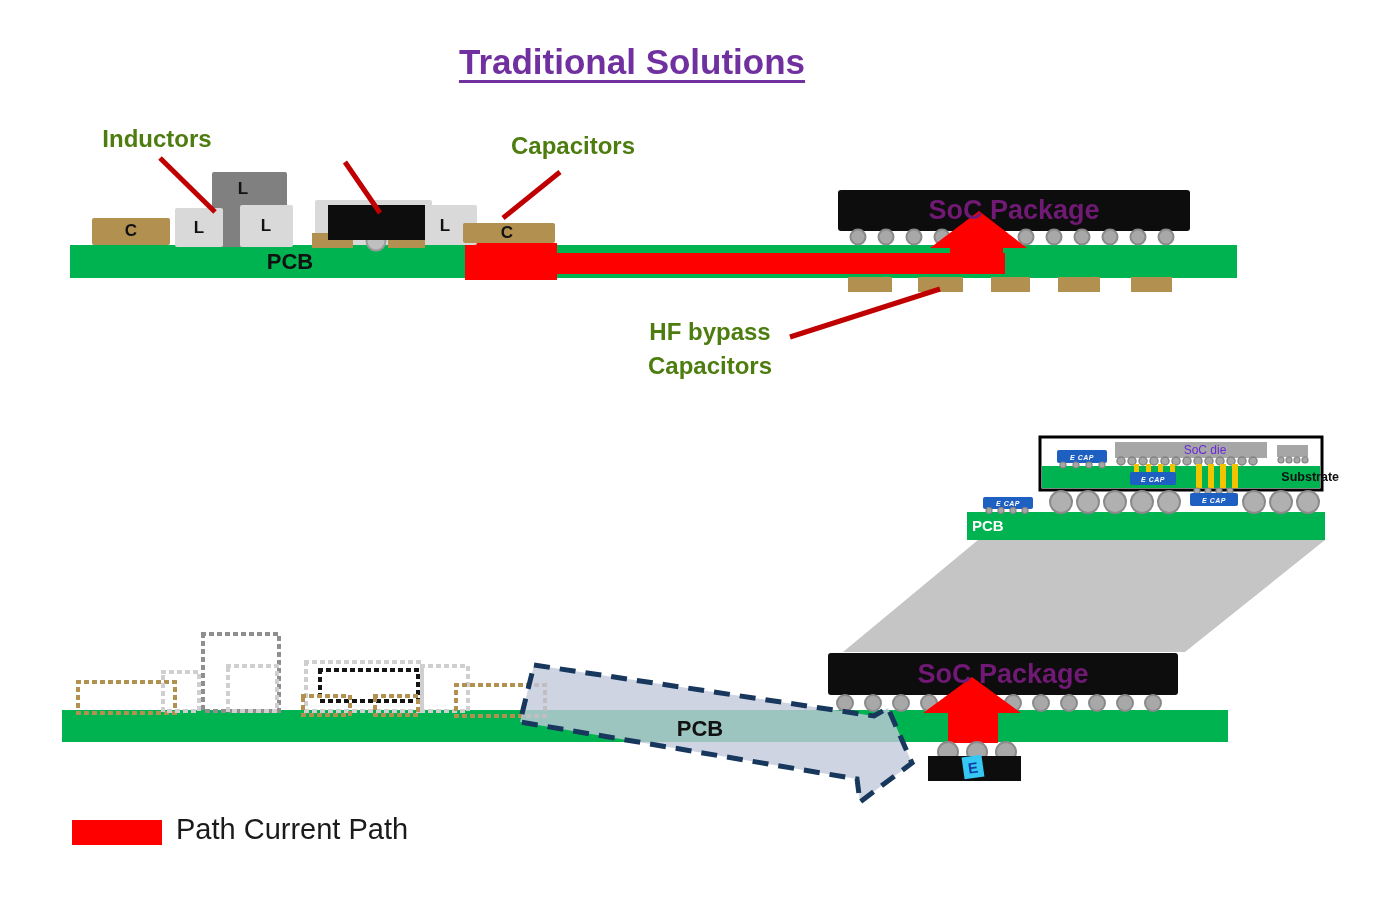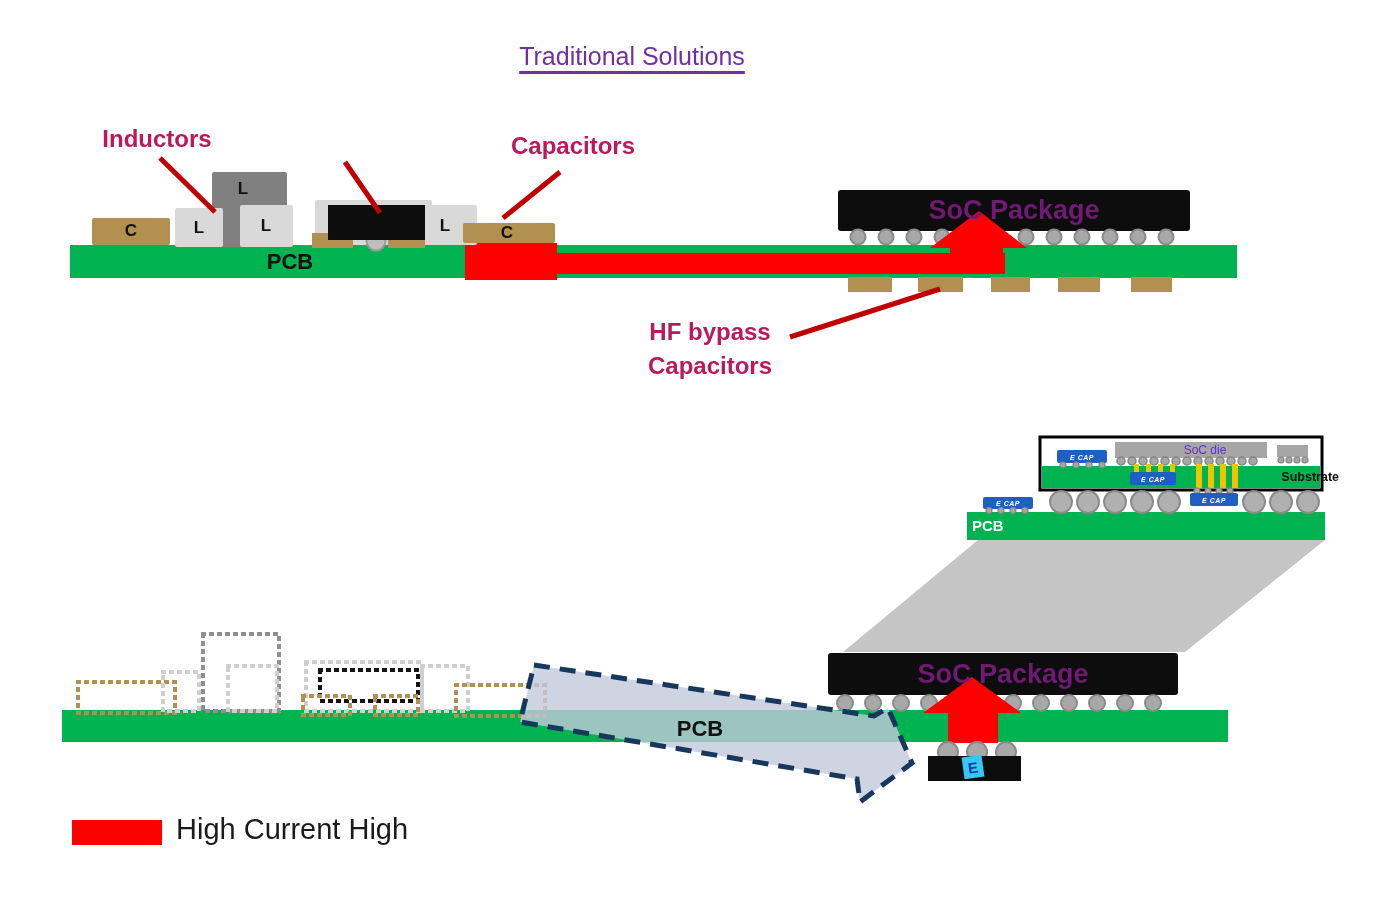--- a/index.html
+++ b/index.html
@@ -3,25 +3,25 @@
 <meta charset="utf-8">
 <style>
   html,body{margin:0;padding:0;background:#ffffff;}
   .canvas{
     position:relative;width:1400px;height:900px;overflow:hidden;background:#ffffff;
     font-family:"Liberation Sans",sans-serif;
   }
   .canvas svg{position:absolute;left:0;top:0;}
   .lbl{position:absolute;white-space:nowrap;}
   .title{
-    font-size:25px;font-weight:normal;color:#7030a0;
+    font-size:35px;font-weight:bold;color:#7030a0;
     text-decoration:underline;text-decoration-thickness:3px;text-underline-offset:6px;
     width:600px;text-align:center;
   }
-  .blue{font-size:24px;font-weight:bold;color:#be185d;width:200px;text-align:center;line-height:34px;}
+  .blue{font-size:24px;font-weight:bold;color:#4d7c0f;width:200px;text-align:center;line-height:34px;}
   .pcbLbl{font-size:22px;font-weight:bold;color:#111;width:100px;text-align:center;}
   .pkgLbl{display:flex;align-items:center;justify-content:center;color:#701a75;font-weight:bold;font-size:27px;}
   .letter{font-size:17px;font-weight:bold;color:#111;width:30px;text-align:center;transform:translate(-50%,-50%);}
   .tiny{font-size:7px;font-weight:bold;font-style:italic;color:#ffffff;text-align:center;transform:translate(-50%,-50%);letter-spacing:0.5px;}
   .legendText{font-size:29px;color:#1a1a1a;}
   .legendSwatch{position:absolute;left:72px;top:820px;width:90px;height:25px;background:#ff0000;}
   .elogo{
     position:absolute;left:963px;top:756px;width:20px;height:22px;background:#35c8f2;
     transform:rotate(-8deg);display:flex;align-items:center;justify-content:center;
     color:#0f3fa6;font-size:15px;font-weight:800;
@@ -232,14 +232,14 @@
   <div class="lbl subLbl" style="left:1238px;top:470px;padding-left:21px;">Substrate</div>
   <div class="lbl calloutPcb" style="left:972px;top:517px;">PCB</div>
   <div class="lbl tiny" style="left:1082px;top:457px;">E CAP</div>
   <div class="lbl tiny" style="left:1153px;top:479px;">E CAP</div>
   <div class="lbl tiny" style="left:1214px;top:500px;">E CAP</div>
   <div class="lbl tiny" style="left:1008px;top:503px;">E CAP</div>
 
   <div class="elogo">E</div>
 
   <div class="legendSwatch"></div>
-  <div class="lbl legendText" style="left:176px;top:813px;">High Current High</div>
+  <div class="lbl legendText" style="left:176px;top:813px;">Path Current Path</div>
 </div>
 
 </body></html>

